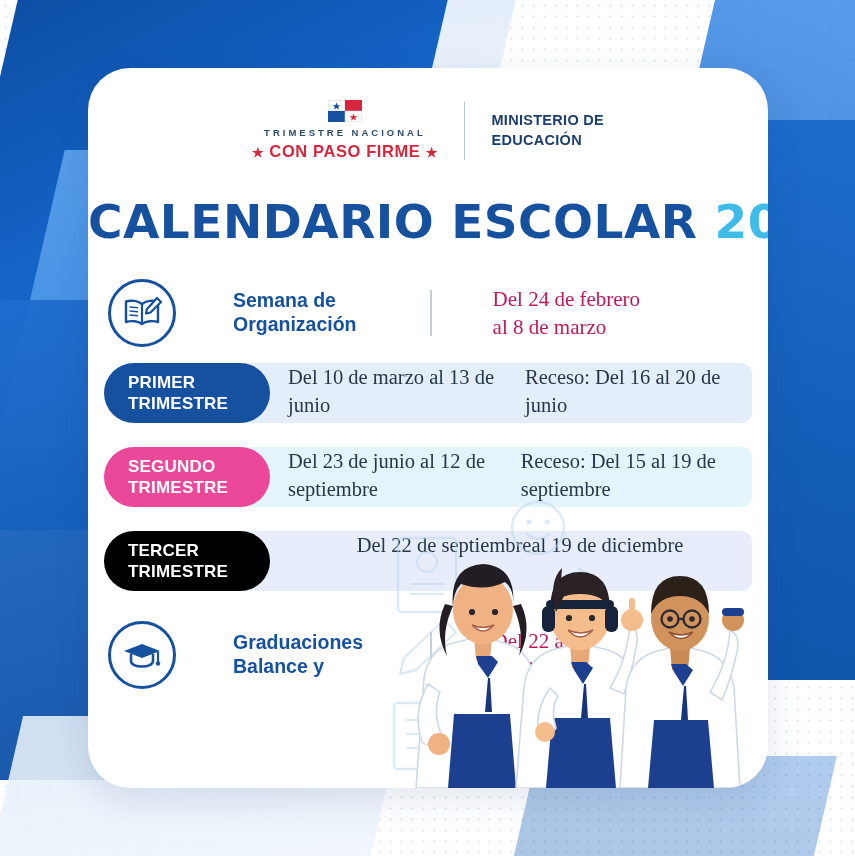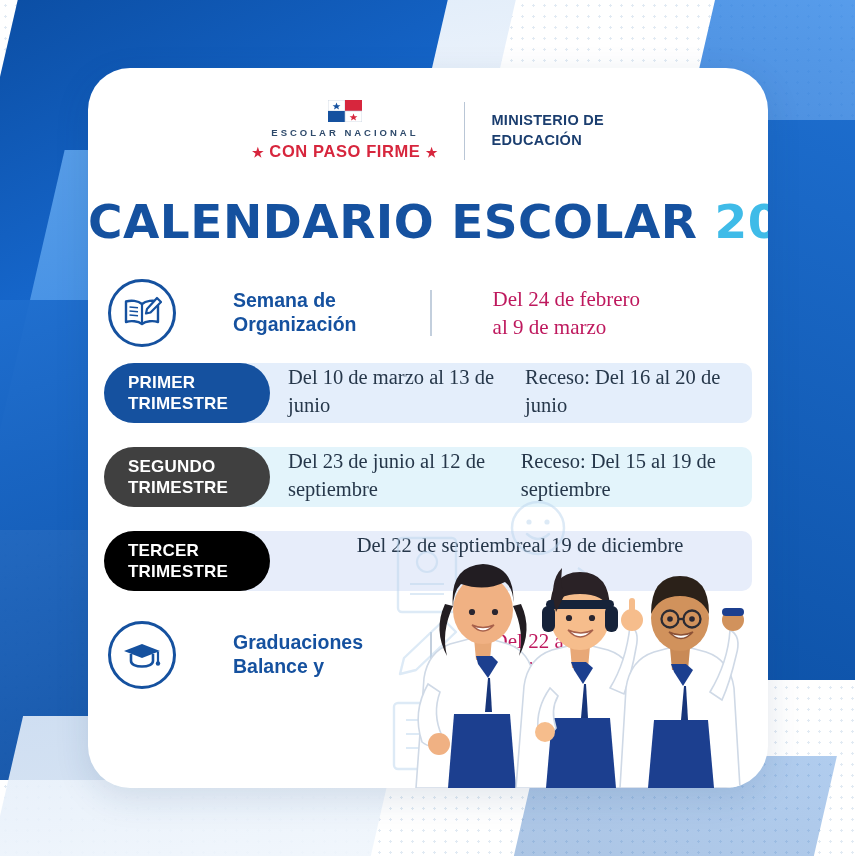--- a/index.html
+++ b/index.html
@@ -276,21 +276,21 @@
         <div class="gov-flag">
           <svg width="34" height="22" viewBox="0 0 34 22" aria-hidden="true">
             <rect x="0" y="0" width="17" height="11" fill="#ffffff" stroke="#b9c6d6" stroke-width="0.6"></rect>
             <rect x="17" y="0" width="17" height="11" fill="#d7263d"></rect>
             <rect x="0" y="11" width="17" height="11" fill="#15519f"></rect>
             <rect x="17" y="11" width="17" height="11" fill="#ffffff" stroke="#b9c6d6" stroke-width="0.6"></rect>
             <polygon points="8.5,2.4 9.6,5.2 12.4,5.2 10.2,6.9 11.0,9.6 8.5,8.0 6.0,9.6 6.8,6.9 4.6,5.2 7.4,5.2" fill="#15519f"></polygon>
             <polygon points="25.5,13.4 26.6,16.2 29.4,16.2 27.2,17.9 28.0,20.6 25.5,19.0 23.0,20.6 23.8,17.9 21.6,16.2 24.4,16.2" fill="#d7263d"></polygon>
           </svg>
         </div>
-        <div class="gov-top">ESCOLAR NACIONAL</div>
+        <div class="gov-top">TRIMESTRE NACIONAL</div>
         <div class="gov-main">
           <span class="star">★</span>
           <span>CON PASO FIRME</span>
           <span class="star">★</span>
         </div>
       </div>
       <div class="divider-v"></div>
       <div class="ministry">
         <div>MINISTERIO DE</div>
         <div>EDUCACIÓN</div>
@@ -315,37 +315,37 @@
             <path d="M35 2 L39 6 L28.5 16.5 L24 17.5 L25 13 Z" fill="#ffffff" stroke="#15519f" stroke-width="2.2" stroke-linejoin="round"></path>
           </svg>
         </div>
         <div class="icon-label">
           <div>Semana de</div>
           <div>Organización</div>
         </div>
         <div class="icon-sep"></div>
         <div class="icon-dates">
           <div>Del 24 de febrero</div>
-          <div>al 9 de marzo</div>
+          <div>al 8 de marzo</div>
         </div>
       </div>
 
       <div class="tri-row">
         <div class="tri-tag" style="background:#15519f">
           <div>PRIMER</div>
           <div>TRIMESTRE</div>
         </div>
         <div class="tri-body" style="background:#e4eefb">
           <div>Del 10 de marzo al 13 de junio</div>
           <div class="l2">Receso: Del 16 al 20 de junio</div>
         </div>
       </div>
 
       <div class="tri-row">
-        <div class="tri-tag" style="background:#404040">
+        <div class="tri-tag" style="background:#ec4899">
           <div>SEGUNDO</div>
           <div>TRIMESTRE</div>
         </div>
         <div class="tri-body" style="background:#e3f4fb">
           <div>Del 23 de junio al 12 de septiembre</div>
           <div class="l2">Receso: Del 15 al 19 de septiembre</div>
         </div>
       </div>
 
       <div class="tri-row">

